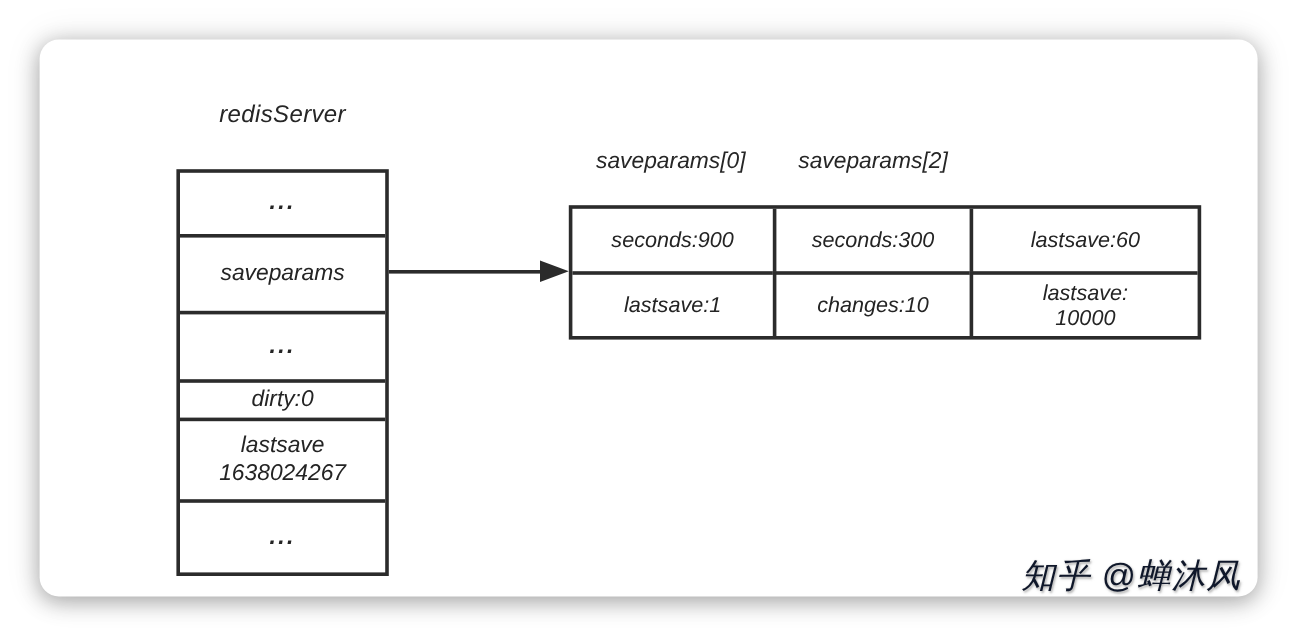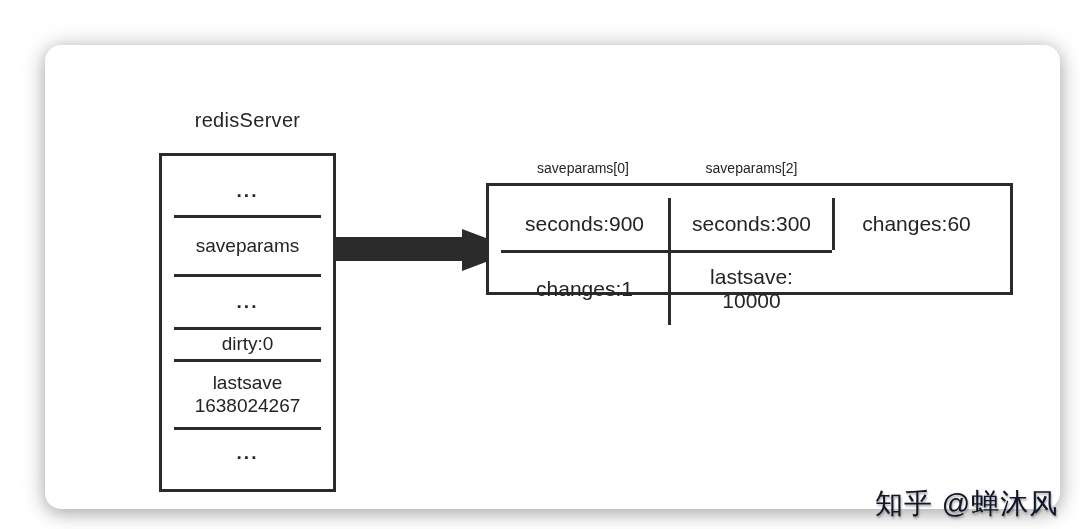--- a/index.html
+++ b/index.html
@@ -1,15 +1,15 @@
 <!DOCTYPE html>
 <html><head>
 <meta charset="utf-8">
 <style>
-  * { margin: 0; padding: 12px; box-sizing: border-box; }
+  * { margin: 0; padding: 0; box-sizing: border-box; font-style: italic; }
   html, body { width: 1080px; height: 529px; }
   body {
     position: relative;
     background: #ffffff;
     font-family: "Liberation Sans", "DejaVu Sans", sans-serif;
     color: #222222;
     overflow: hidden;
   }
   .card {
     position: absolute;
@@ -73,21 +73,21 @@
   }
   
   .array-headers {
     position: absolute;
     left: 441px; top: 91px;
     width: 527px; height: 26px;
     display: flex;
   }
   .array-header {
     text-align: center;
-    font-size: 14px;
+    font-size: 19px;
     font-weight: 500;
     color: #262626;
   }
   .array-header:nth-child(1) { width: 170px; }
   .array-header:nth-child(2) { width: 167px; }
   .array-header:nth-child(3) { width: 190px; margin-top: 48px; }
   
   .array-table {
     position: absolute;
     left: 441px; top: 138px;
@@ -95,21 +95,21 @@
     border: 3px solid #2b2b2b;
     display: grid;
     grid-template-columns: 167px 164px 1fr;
     grid-template-rows: 52px 1fr;
     background: #ffffff;
   }
   .array-cell {
     display: flex;
     align-items: center;
     justify-content: center;
-    font-size: 21px;
+    font-size: 18px;
     line-height: 1.15;
     text-align: center;
     white-space: pre-line;
     color: #242424;
   }
   .array-cell.col-2, .array-cell.col-3 { border-left: 3px solid #2b2b2b; text-align: center; }
   .array-cell.row-2 { border-top: 3px solid #2b2b2b; }
   
   .watermark {
     position: absolute;
@@ -144,21 +144,22 @@
   <div class="arrow-head"></div>
 
   <div class="array-headers">
     <div class="array-header">saveparams[0]</div>
     <div class="array-header">saveparams[2]</div>
   </div>
 
   <div class="array-table">
     <div class="array-cell row-1 col-1">seconds:900</div>
     <div class="array-cell row-1 col-2">seconds:300</div>
-    <div class="array-cell row-1 col-3">changes:60</div>
-    <div class="array-cell row-2 col-1">changes:1</div>
+    <div class="array-cell row-1 col-3">lastsave:60</div>
+    <div class="array-cell row-2 col-1">lastsave:1</div>
+    <div class="array-cell row-2 col-2">changes:10</div>
     <div class="array-cell row-2 col-3">lastsave:
 10000</div>
   </div>
 
 </div>
 
 <div class="watermark">知乎 @蝉沐风</div>
 
 </body></html>

